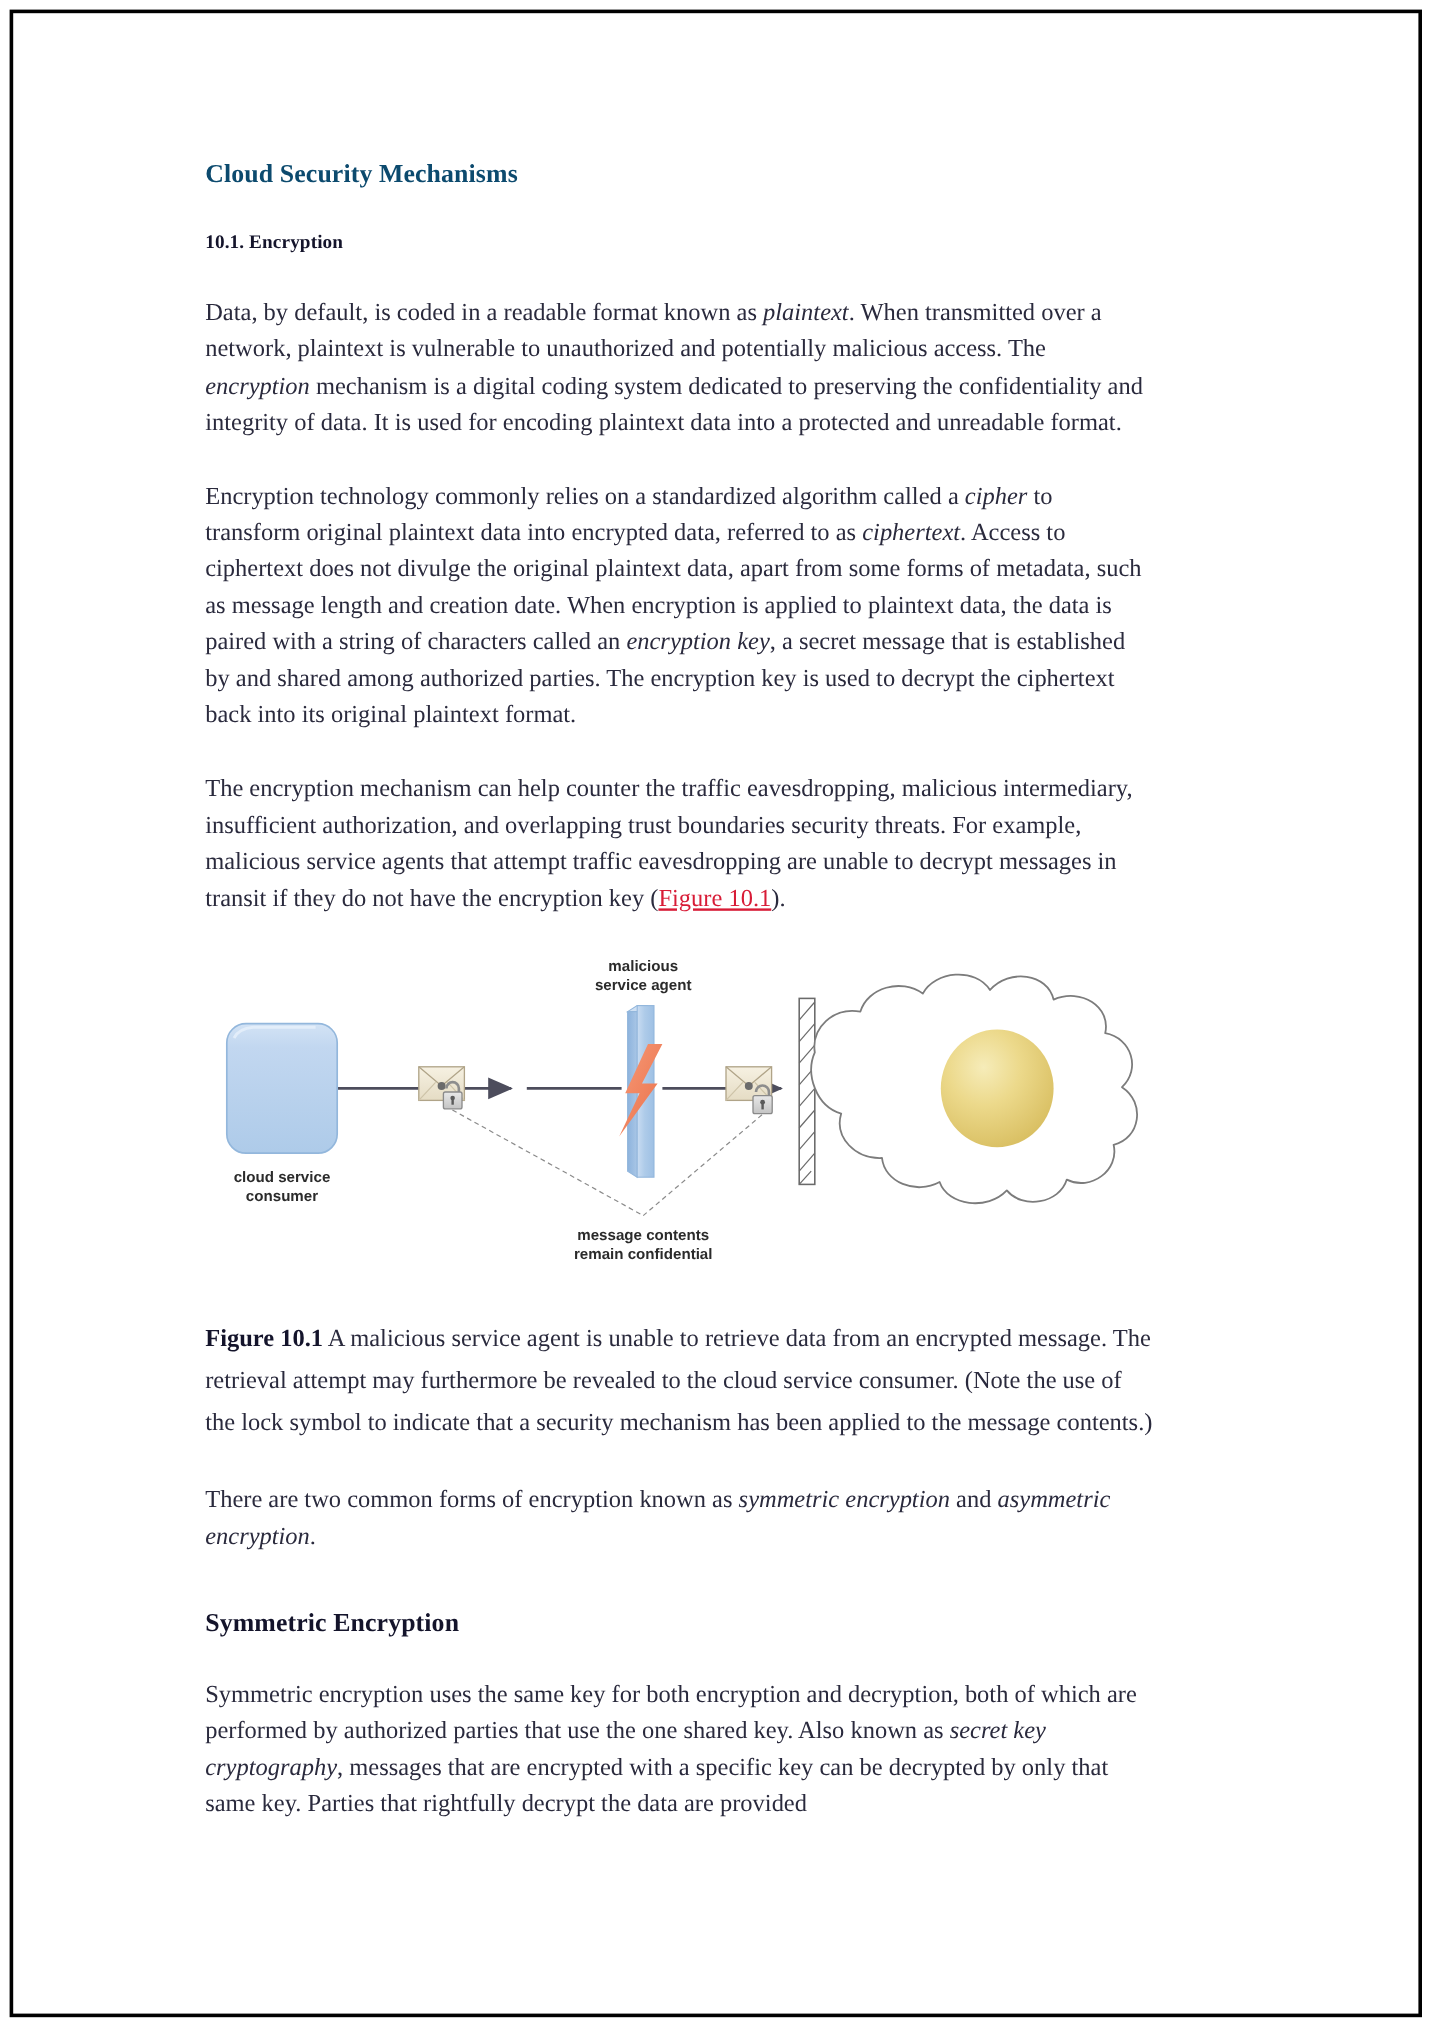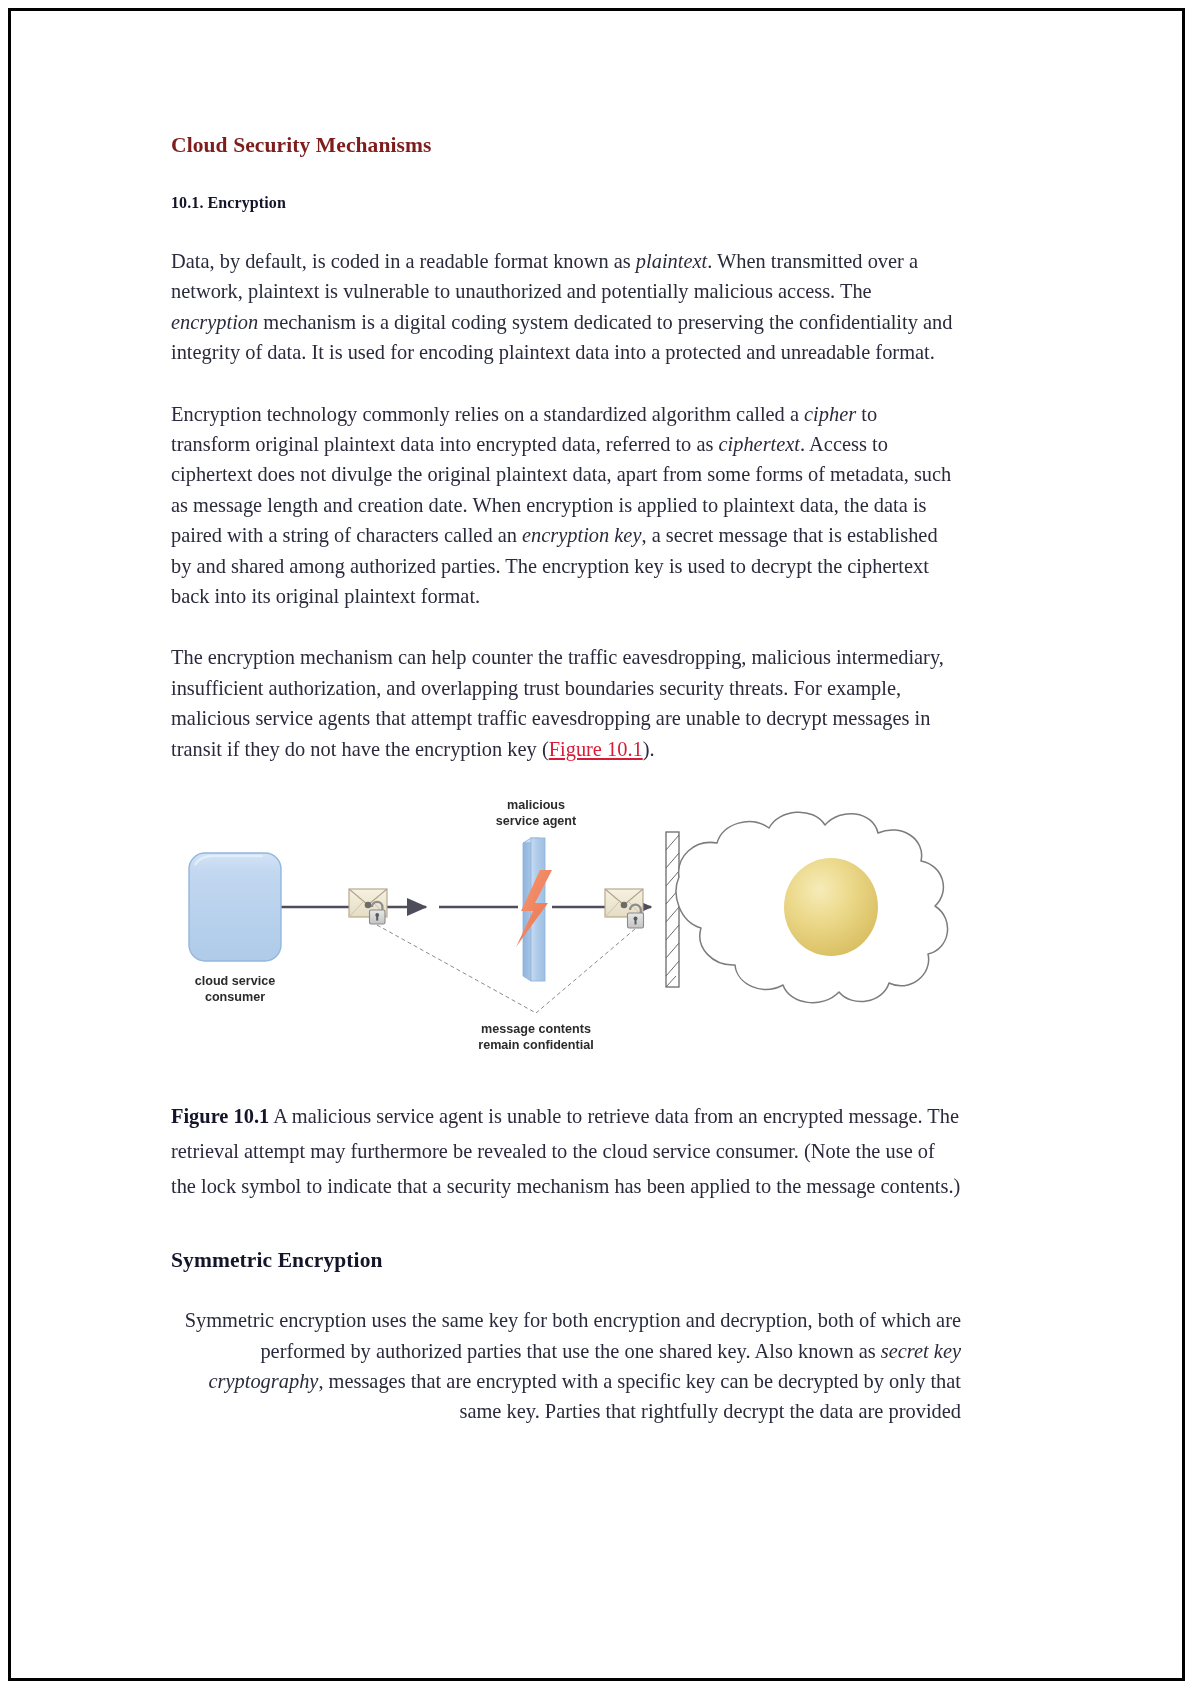--- a/index.html
+++ b/index.html
@@ -33,21 +33,21 @@
     top: 122px;
     width: 790px;
   }
 
   
   h1.doc-title {
     font-size: 21.5px;
     font-weight: bold;
     margin: 0 0 36px 0;
     letter-spacing: 0.1px;
-    color: #7f1d1d;
+    color: #0c4a6e;
   }
   h2.section-heading {
     font-size: 16px;
     font-weight: bold;
     margin: 0 0 34px 0;
     letter-spacing: 0.1px;
     color: #14142b;
   }
   h3.sub-heading {
     font-size: 21.5px;
@@ -56,21 +56,21 @@
     letter-spacing: 0.1px;
     color: #14142b;
   }
   p.body-text {
     font-size: 20.4px;
     line-height: 30.4px;
     margin: 0 0 31px 0;
     text-align: left;
     color: #2a2a3d;
   }
-  p.body-text:last-child { margin-bottom: 0; text-align: right; }
+  p.body-text:last-child { margin-bottom: 0; }
   em { }
   a.fig-link {
     color: #d81b36;
     text-decoration: underline;
   }
 
   p.figure-caption {
     font-size: 20.4px;
     line-height: 35px;
     margin: 0 0 31px 0;
@@ -240,19 +240,20 @@
         </g>
 
         <g>
           <ellipse cx="660" cy="112" rx="47" ry="49" fill="url(#gSphere)"></ellipse>
         </g>
       </svg>
     </div>
 
     <p class="figure-caption"><span class="cap-label">Figure 10.1</span><span> A malicious service agent is unable to retrieve data from an encrypted message. The retrieval attempt may furthermore be revealed to the cloud service consumer. (Note the use of the lock symbol to indicate that a security mechanism has been applied to the message contents.)</span></p>
 
+    <p class="body-text"><span>There are two common forms of encryption known as </span><em>symmetric encryption</em><span> and </span><em>asymmetric encryption</em><span>.</span></p>
 
     <h3 class="sub-heading">Symmetric Encryption</h3>
 
     <p class="body-text"><span>Symmetric encryption uses the same key for both encryption and decryption, both of which are performed by authorized parties that use the one shared key. Also known as </span><em>secret key cryptography</em><span>, messages that are encrypted with a specific key can be decrypted by only that same key. Parties that rightfully decrypt the data are provided</span></p>
 
   </div>
 </div>
 
 </body></html>

